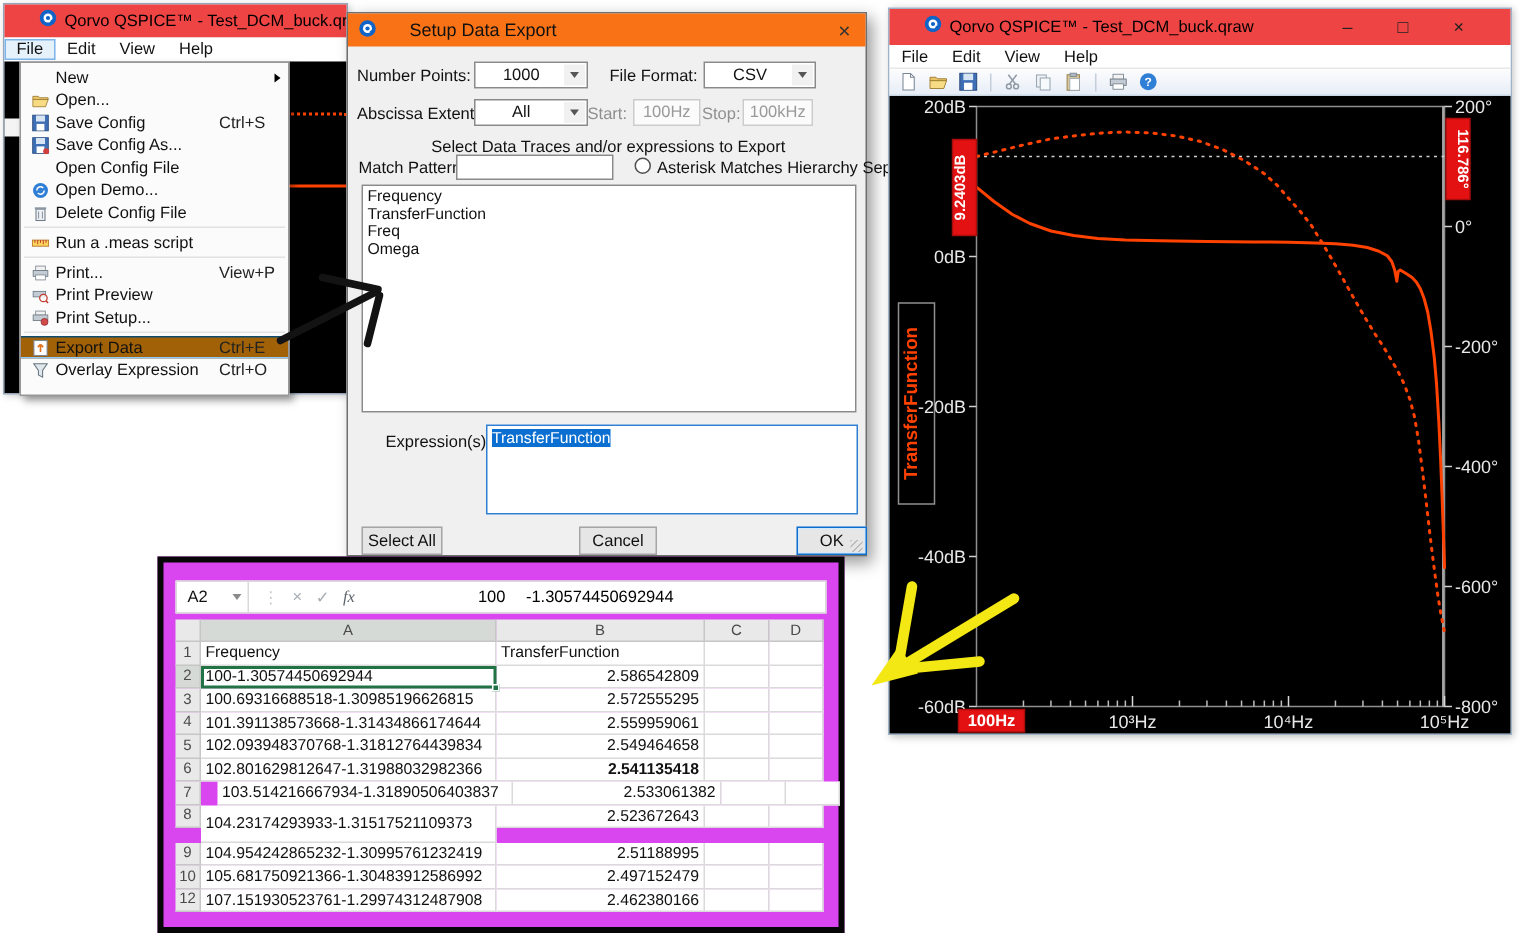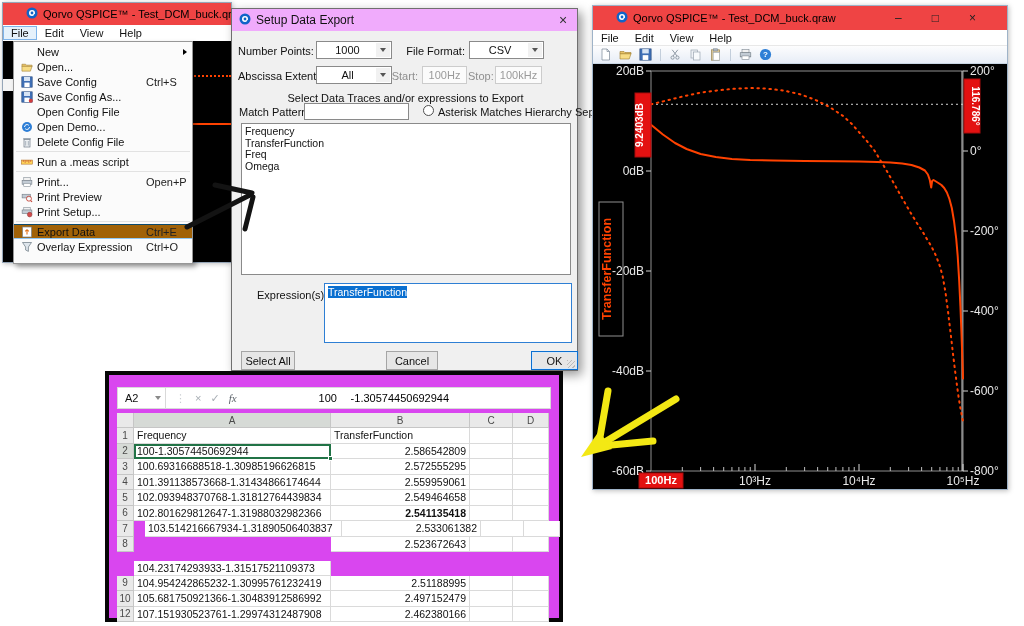--- a/index.html
+++ b/index.html
@@ -33,21 +33,21 @@
   .fm-ic svg{width:12px;height:12px}
   .fm-label{flex:1;white-space:nowrap}
   .fm-short{width:44px;color:#222}
   .fm-sep{height:1px;background:#e2e2e2;margin:2px 2px}
   .fm-arrow{position:absolute;right:5px;top:4.5px;width:0;height:0;border-left:4px solid #000;
             border-top:3px solid transparent;border-bottom:3px solid transparent}
 
   
   #dialog{position:absolute;left:231px;top:8px;width:347px;height:363px;background:#f0f0f0;
           border:1px solid #6f6f6f;box-shadow:4px 4px 10px rgba(0,0,0,.4);z-index:10}
-  .dlg-title{height:22px;background:#f0abfc;display:flex;align-items:center;padding:0 0 0 7px;gap:5px;font-size:12px}
+  .dlg-title{height:22px;background:#f97316;display:flex;align-items:center;padding:0 0 0 7px;gap:22px;font-size:12px}
   .dlg-close{margin-left:auto;width:28px;height:22px;display:flex;align-items:center;justify-content:center;
              font-size:14px;color:#333}
   .lbl{position:absolute;font-size:11px;color:#111;white-space:nowrap}
   .lbl.r{text-align:right}
   .lbl.gray{color:#8f8f8f}
   .combo{position:absolute;height:18px;background:#fff;border:1px solid #8a8a8a;font-size:11px;
          display:flex;align-items:center;justify-content:center}
   .combo .val{margin-right:13px}
   .combo .az{position:absolute;right:1px;top:1px;bottom:1px;width:14px;background:#f1f1f1;
              display:flex;align-items:center;justify-content:center}
@@ -210,21 +210,21 @@
         <div class="fm-sep"></div>
         <div class="fm-item">
           <span class="fm-ic">
             <svg viewBox="0 0 13 12">
               <rect x="3" y="1" width="7" height="3.4" fill="#f2f2f2" stroke="#7d8791" stroke-width=".6"></rect>
               <rect x="1.2" y="4.2" width="10.6" height="4.2" fill="#c3ccd5" stroke="#6c767f" stroke-width=".6"></rect>
               <rect x="3" y="7.4" width="7" height="3.6" fill="#fff" stroke="#7d8791" stroke-width=".6"></rect>
             </svg>
           </span>
           <span class="fm-label">Print...</span>
-          <span class="fm-short">Open+P</span>
+          <span class="fm-short">View+P</span>
         </div>
         <div class="fm-item">
           <span class="fm-ic">
             <svg viewBox="0 0 13 12">
               <rect x="1.2" y="3" width="9" height="4" fill="#c3ccd5" stroke="#6c767f" stroke-width=".6"></rect>
               <circle cx="8.6" cy="7.8" r="2.7" fill="rgba(255,255,255,.8)" stroke="#c0392b" stroke-width=".9"></circle>
               <line x1="10.5" y1="9.9" x2="12" y2="11.4" stroke="#c0392b" stroke-width="1.1"></line>
             </svg>
           </span>
           <span class="fm-label">Print Preview</span>
@@ -401,21 +401,21 @@
         </div>
         <div class="xrow">
           <div class="xh" style="width: 17px; height: 15.5px;">7</div>
           <div class="xc" style="width: 197px; height: 15.5px; margin-left: 11px;">103.514216667934-1.31890506403837</div>
           <div class="xc num" style="width: 139px; height: 15.5px;">2.533061382</div>
           <div class="xc" style="width: 43px; height: 15.5px;"></div>
           <div class="xc" style="width: 36px; height: 15.5px;"></div>
         </div>
         <div class="xrow">
           <div class="xh" style="width: 17px; height: 15.5px;">8</div>
-          <div class="xc" style="width: 197px; height: 15px; margin-top: 24px;">104.23174293933-1.31517521109373</div>
+          <div class="xc" style="width: 197px; height: 25px;">104.23174293933-1.31517521109373</div>
           <div class="xc num" style="width: 139px; height: 15.5px;">2.523672643</div>
           <div class="xc" style="width: 43px; height: 15.5px;"></div>
           <div class="xc" style="width: 36px; height: 15.5px;"></div>
         </div>
         <div class="xrow">
           <div class="xh" style="width: 17px; height: 15.5px;">9</div>
           <div class="xc" style="width: 197px; height: 15.5px;">104.954242865232-1.30995761232419</div>
           <div class="xc num" style="width: 139px; height: 15.5px;">2.51188995</div>
           <div class="xc" style="width: 43px; height: 15.5px;"></div>
           <div class="xc" style="width: 36px; height: 15.5px;"></div>

